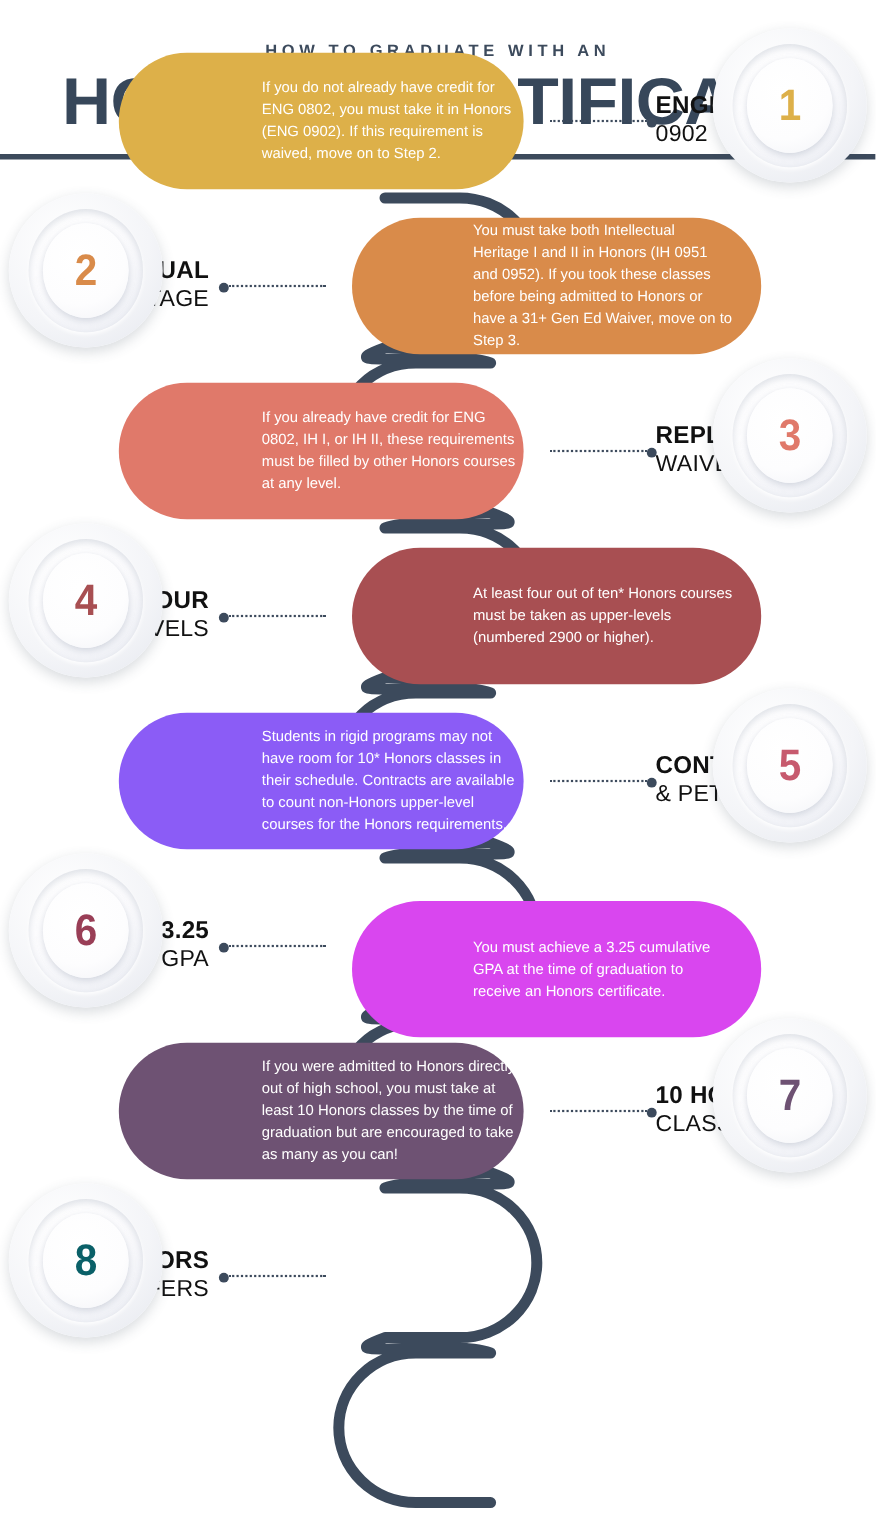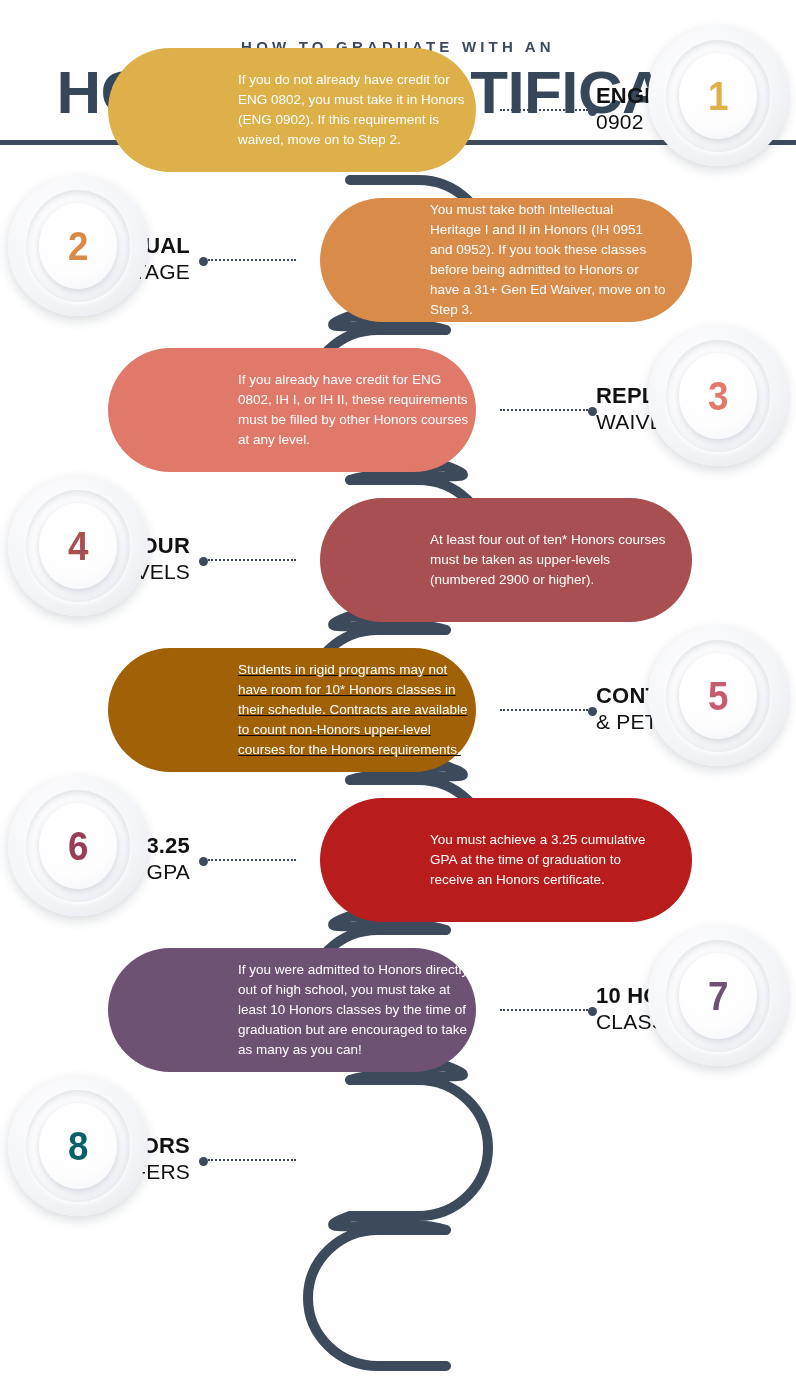--- a/index.html
+++ b/index.html
@@ -280,40 +280,40 @@
         </div>
         <div class="leader">
           <div class="leader-dot"></div>
         </div>
         <div class="label">
           <div class="label-l1">FOUR</div>
           <div class="label-l2">UPPER-LEVELS</div>
         </div>
       </div>
       <div class="step left" style="top: 630px;">
-        <div class="pill" style="background: #a16207; text-decoration: underline;">
+        <div class="pill" style="background: #8b5cf6;">
           <div class="pill-text">Students in rigid programs may not have room for 10* Honors classes in their schedule. Contracts are available to count non-Honors upper-level courses for the Honors requirements.</div>
         </div>
         <div class="badge">
           <div class="badge-ring">
             <div class="badge-inner">
               <div class="badge-num" style="color: rgb(199, 90, 110);">5</div>
             </div>
           </div>
         </div>
         <div class="leader">
           <div class="leader-dot"></div>
         </div>
         <div class="label">
           <div class="label-l1">CONTRACTS</div>
           <div class="label-l2">&amp; PETITIONS</div>
         </div>
       </div>
       <div class="step right" style="top: 780px;">
-        <div class="pill" style="background: #b91c1c;">
+        <div class="pill" style="background: #d946ef; margin-top: 21px;">
           <div class="pill-text">You must achieve a 3.25 cumulative GPA at the time of graduation to receive an Honors certificate.</div>
         </div>
         <div class="badge">
           <div class="badge-ring">
             <div class="badge-inner">
               <div class="badge-num" style="color: rgb(153, 62, 86);">6</div>
             </div>
           </div>
         </div>
         <div class="leader">

